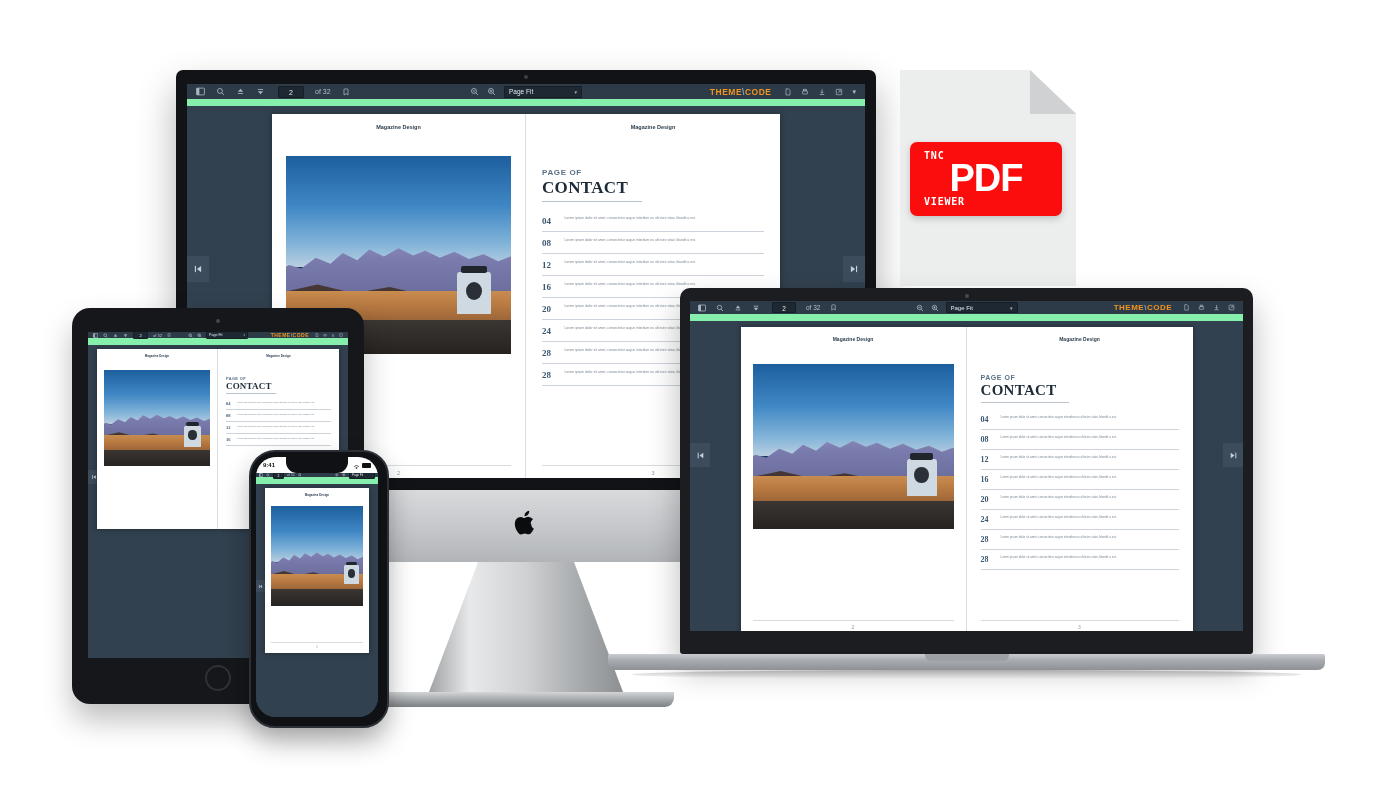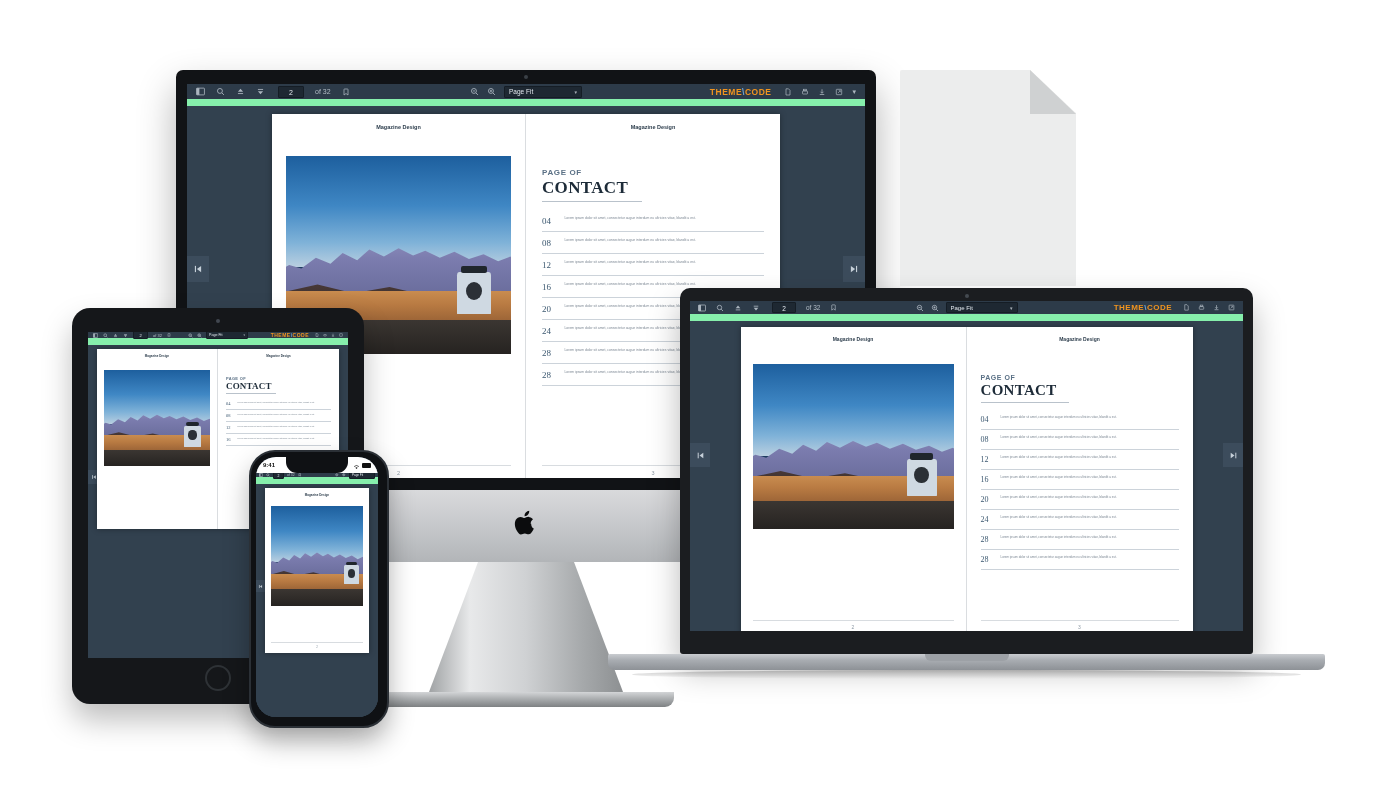--- a/index.html
+++ b/index.html
@@ -72,21 +72,21 @@
   .truck::before { content:""; position: absolute; left: 12%; right: 12%; top: -16%; height: 18%;
     background: #20262c; border-radius: 2px; }
   .truck::after { content:""; position: absolute; left: 26%; top: 22%; width: 48%; height: 44%;
     border-radius: 50%; background: #2b3036; box-shadow: inset 0 0 0 14% #79838d; }
 
   
   .c-kicker { color: #5b7186; font-weight: 700; letter-spacing: .08em; }
   .c-title { color: #1d2b38; font-family: "Liberation Serif", serif; font-weight: 700; letter-spacing: .02em; }
   .c-titlerule { background: #b9c2cb; }
   .c-row { display: flex; align-items: flex-start; border-bottom: 1px solid #ccd3da; }
-  .c-num { color: #3c5870; font-family: "Liberation Serif", serif; font-weight: 400; flex: 0 0 auto; }
+  .c-num { color: #3c5870; font-family: "Liberation Serif", serif; font-weight: 700; flex: 0 0 auto; }
   .c-txt { color: #7d8894; flex: 1 1 auto; }
 
   
   .navbtn { position: absolute; background: #3c4c5c; color: #c6d0d9; display: flex; align-items: center; justify-content: center; }
   .navbtn.left { left: 0; } .navbtn.right { right: 0; }
 
   
   #imac { position: absolute; left: 176px; top: 70px; width: 700px; height: 615px; }
   #imac .bezel { position: absolute; left: 0; top: 0; width: 700px; height: 420px; background: #111316;
     border-radius: 7px 7px 2px 2px; box-shadow: 0 18px 38px rgba(0,0,0,.30); }
@@ -346,20 +346,25 @@
       <path d="M16.3 14.6c0-2.7 2.2-4 2.3-4.1-1.3-1.9-3.2-2.1-3.9-2.2-1.7-.2-3.3 1-4.1 1-.9 0-2.2-1-3.6-1-1.8 0-3.6 1.1-4.5 2.7-1.9 3.3-.5 8.3 1.4 11 .9 1.3 2 2.8 3.4 2.7 1.4-.1 1.9-.9 3.6-.9s2.1.9 3.6.8c1.5 0 2.4-1.3 3.3-2.6.7-1 1.2-2 1.5-2.8-1.3-.5-2.5-2.1-2.5-4.6z" fill="#0b0c0d"></path>
       <path d="M13.9 6.1c.8-.9 1.3-2.2 1.1-3.5-1.1.1-2.4.8-3.2 1.7-.7.8-1.3 2.1-1.1 3.3 1.2.1 2.4-.6 3.2-1.5z" fill="#0b0c0d"></path>
     </svg>
     <div class="neck"></div>
     <div class="foot"></div>
   </div>
 
   <div id="pdffile">
     <div class="sheet"></div>
     <div class="fold"></div>
+    <div class="badge">
+      <span class="b-top">TNC</span>
+      <span class="b-mid">PDF</span>
+      <span class="b-bot">VIEWER</span>
+    </div>
   </div>
 
   <div id="mb">
     <div class="lid">
       <div class="cam"></div>
       <div class="screen">
 
         <div class="viewer">
           <div class="toolbar" style="height:20px;padding:0 8px;font-size:6.5px;">
             <div class="tb-left" style="gap:10px;">

